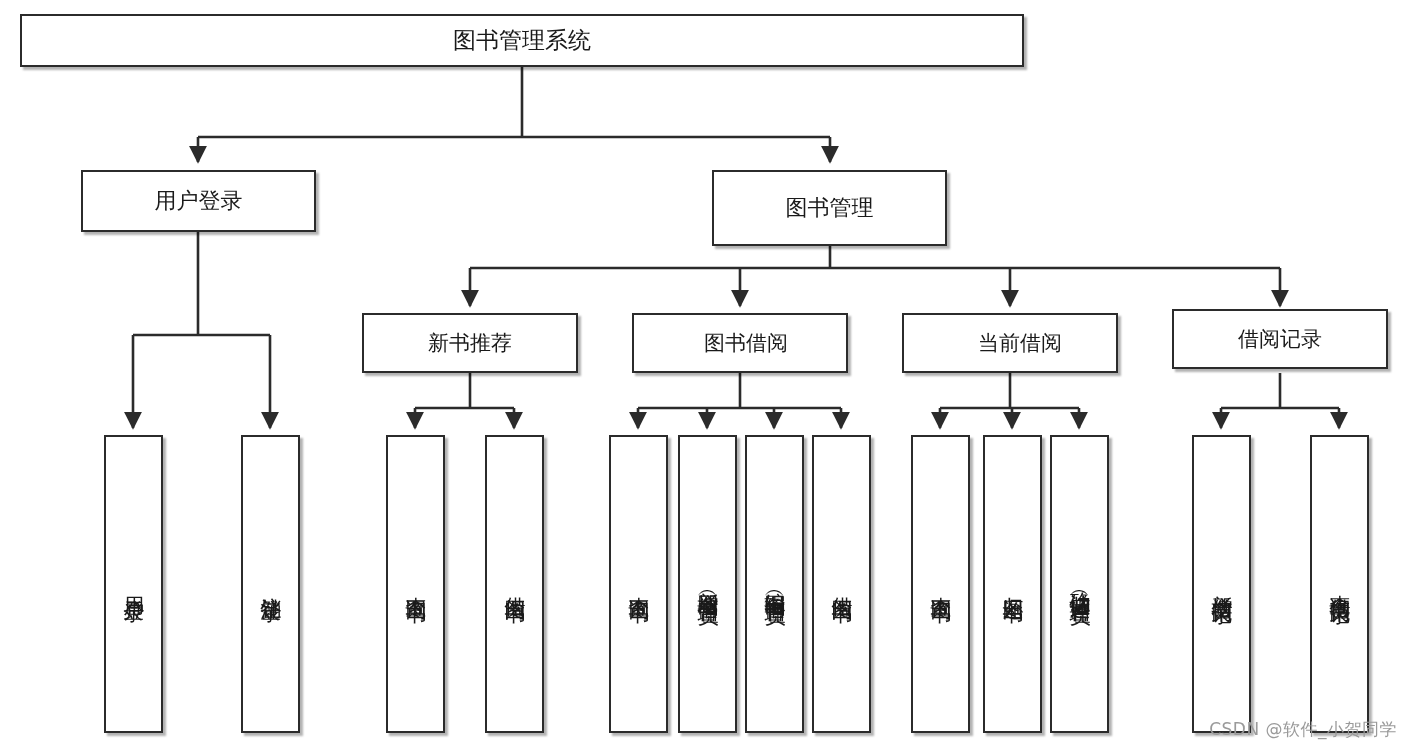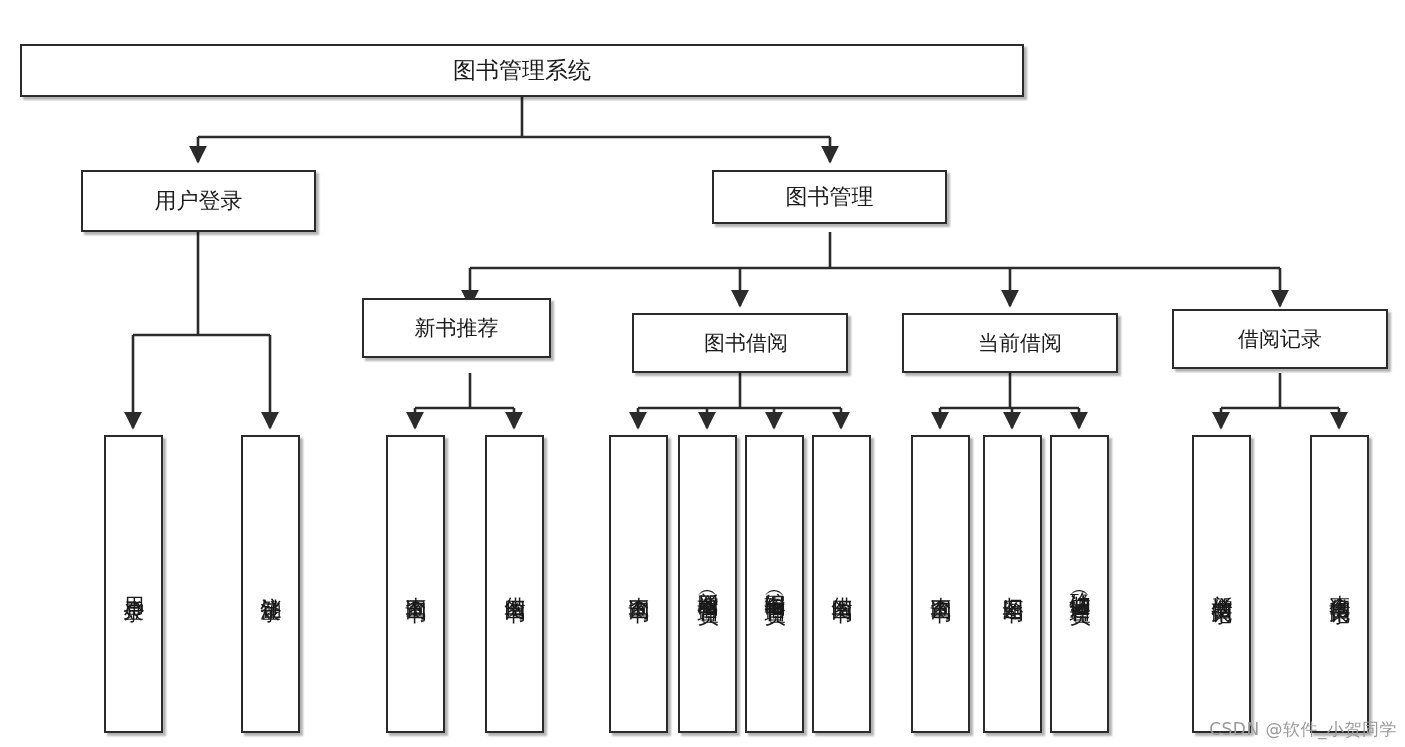--- a/index.html
+++ b/index.html
@@ -119,32 +119,32 @@
       <path d="M 1012 408 L 1012 428" marker-end="url(#arrow)"></path>
       <path d="M 1079 408 L 1079 428" marker-end="url(#arrow)"></path>
 
       <path d="M 1280 373 L 1280 408"></path>
       <path d="M 1221 408 L 1339 408"></path>
       <path d="M 1221 408 L 1221 428" marker-end="url(#arrow)"></path>
       <path d="M 1339 408 L 1339 428" marker-end="url(#arrow)"></path>
     </g>
   </svg>
 
-  <div class="node root" id="node-root" style="left: 20px; top: 14px; width: 1004px; height: 53px; margin-top: 30px;">
+  <div class="node root" id="node-root" style="left: 20px; top: 14px; width: 1004px; height: 53px;">
     <span class="htext">图书管理系统</span>
   </div>
 
   <div class="node lvl2" id="node-l2-0" style="left: 81px; top: 170px; width: 235px; height: 62px;">
     <span class="htext">用户登录</span>
   </div>
-  <div class="node lvl2" id="node-l2-1" style="left: 712px; top: 170px; width: 235px; height: 54px;">
+  <div class="node lvl2" id="node-l2-1" style="left: 712px; top: 170px; width: 235px; height: 76px;">
     <span class="htext">图书管理</span>
   </div>
 
-  <div class="node lvl3" id="node-l3-0" style="left: 362px; top: 298px; width: 189px; height: 60px; text-align: right;">
+  <div class="node lvl3" id="node-l3-0" style="left: 362px; top: 313px; width: 216px; height: 60px; text-align: right;">
     <span class="htext">新书推荐</span>
   </div>
   <div class="node lvl3" id="node-l3-1" style="left: 632px; top: 313px; width: 216px; height: 60px; padding-left: 12px;">
     <span class="htext">图书借阅</span>
   </div>
   <div class="node lvl3" id="node-l3-2" style="left: 902px; top: 313px; width: 216px; height: 60px; padding-left: 20px;">
     <span class="htext">当前借阅</span>
   </div>
   <div class="node lvl3" id="node-l3-3" style="left: 1172px; top: 309px; width: 216px; height: 60px;">
     <span class="htext">借阅记录</span>

